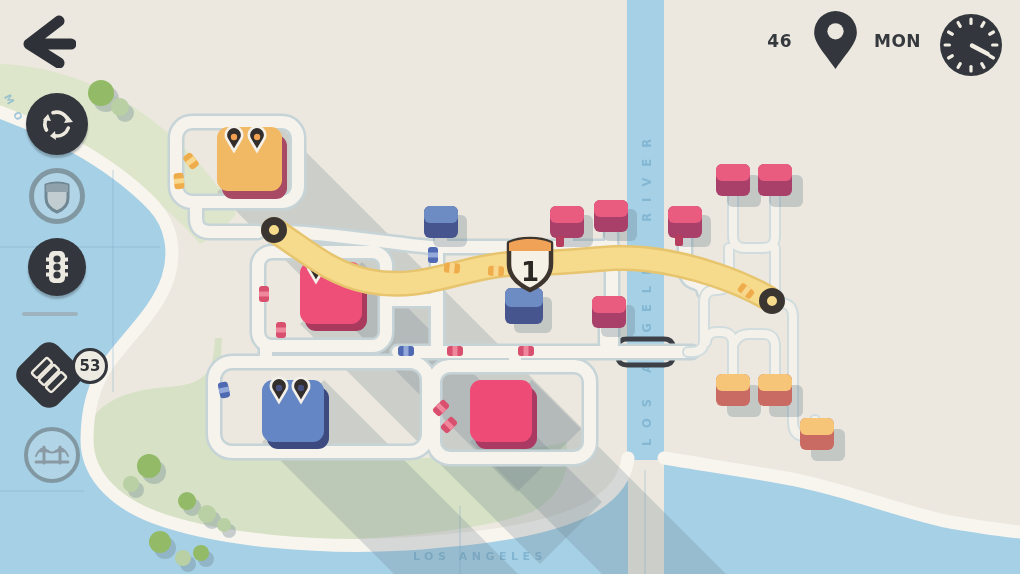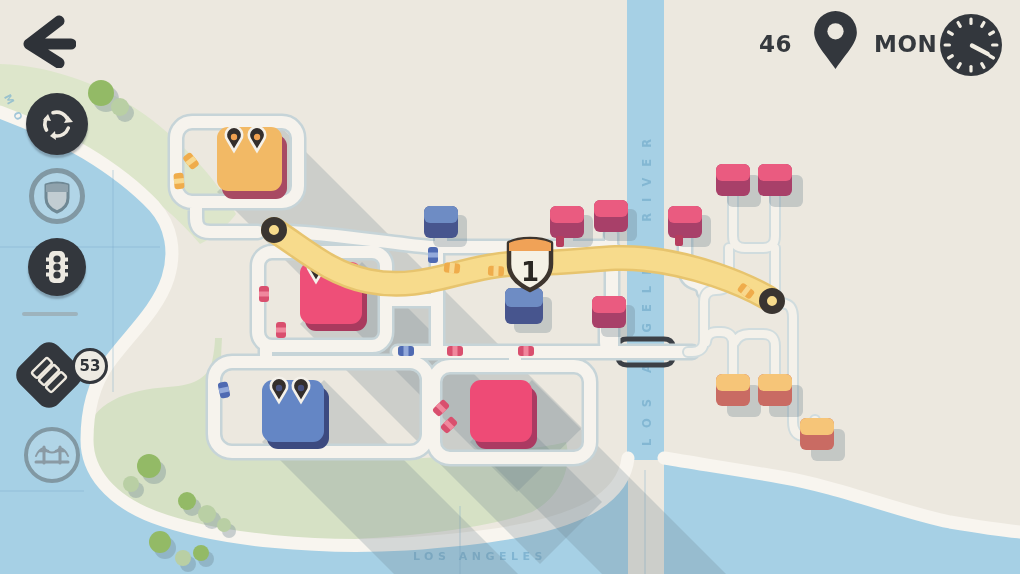--- a/index.html
+++ b/index.html
@@ -15,21 +15,21 @@
   .shadow{fill:rgba(104,126,140,0.24)}
   .hsh{fill:rgba(104,126,140,0.30)}
   .tsh{fill:rgba(104,126,140,0.33)}
   .wlabel{font-weight:bold;fill:#7db3d0}
   
   .hud{position:absolute;z-index:10}
   .circle-btn{border-radius:50%;background:#33373d;box-shadow:0 3px 2px rgba(60,72,84,.35);
               display:flex;align-items:center;justify-content:center}
   .ghost-btn{border-radius:50%;border:5px solid #8198a3;background:rgba(240,244,242,.15);
              display:flex;align-items:center;justify-content:center}
-  .hud-num{font-size:23px;font-weight:bold;color:#35393e;letter-spacing:.5px}
+  .hud-num{font-size:17px;font-weight:bold;color:#35393e;letter-spacing:.5px}
   .divider{position:absolute;background:#9db3bd;border-radius:2px}
   .badge{position:absolute;width:30px;height:30px;border-radius:50%;background:#edeae2;
          border:3px solid #33373d;color:#2f3338;font-size:15px;font-weight:bold;
          display:flex;align-items:center;justify-content:center}
 </style>
 </head>
 <body>
 
 <div class="stage">
 

